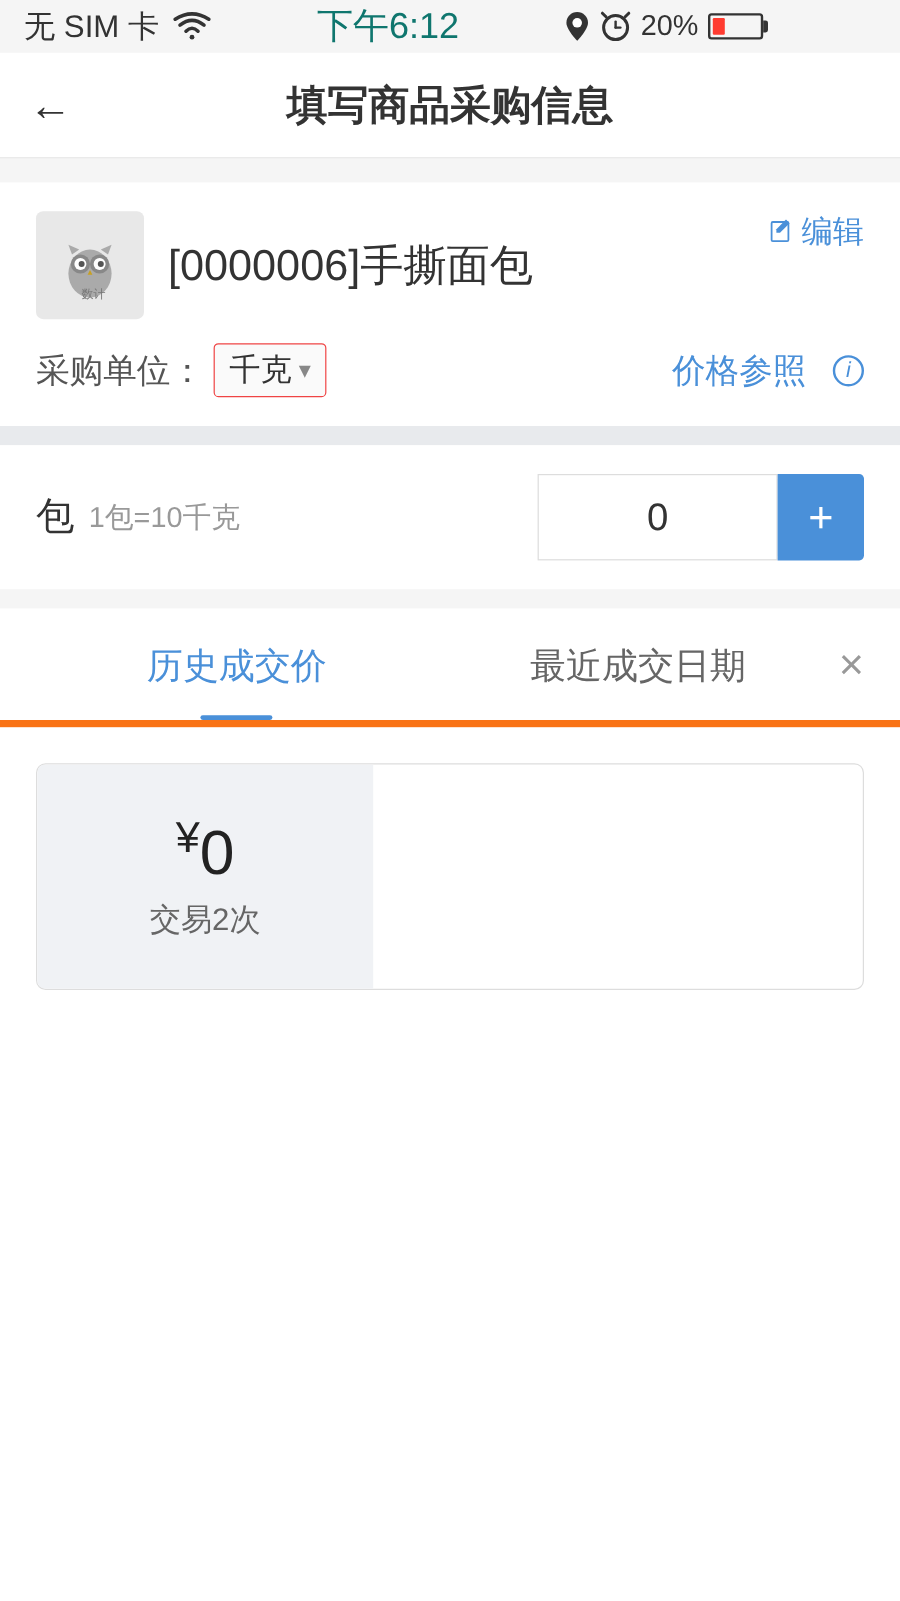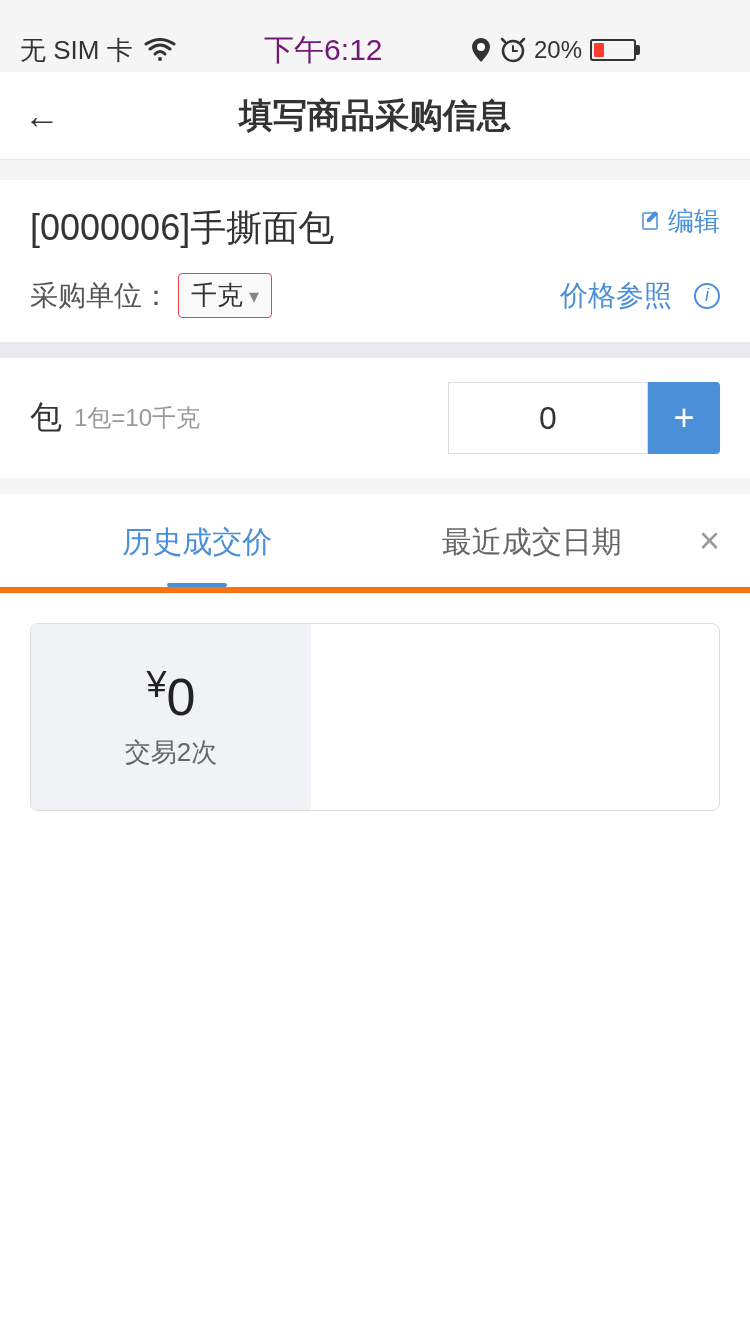--- a/index.html
+++ b/index.html
@@ -15,33 +15,32 @@
     
     .status-bar {
       width: 656px;
       height: 44px;
       background: #f5f5f5;
       display: flex;
       align-items: center;
       justify-content: space-between;
       padding: 0 20px;
       font-size: 28px;
-      margin-top: 28px;
     }
     .status-left {
       display: flex;
       align-items: center;
       gap: 10px;
       font-size: 26px;
       color: #333;
     }
     .status-center {
       font-size: 30px;
       font-weight: 500;
-      color: #701a75;
+      color: #0f766e;
     }
     .status-right {
       display: flex;
       align-items: center;
       gap: 8px;
       font-size: 24px;
       color: #333;
     }
     .battery-icon {
       width: 46px;
@@ -375,20 +374,38 @@
 </div>
 
 <div class="nav-bar">
   <div class="nav-back">←</div>
   <div class="nav-title">填写商品采购信息</div>
 </div>
 
 <div class="product-card">
   <div class="product-header">
     <div class="product-left">
+      <div class="product-image">
+        <svg width="70" height="70" viewBox="0 0 70 70">
+
+          <ellipse cx="35" cy="42" rx="18" ry="20" fill="#aaa"></ellipse>
+          <ellipse cx="27" cy="34" rx="8" ry="8" fill="#888"></ellipse>
+          <ellipse cx="43" cy="34" rx="8" ry="8" fill="#888"></ellipse>
+          <circle cx="27" cy="34" r="5" fill="#fff"></circle>
+          <circle cx="43" cy="34" r="5" fill="#fff"></circle>
+          <circle cx="28" cy="34" r="2.5" fill="#555"></circle>
+          <circle cx="44" cy="34" r="2.5" fill="#555"></circle>
+          <polygon points="35,39 33,43 37,43" fill="#c8a020"></polygon>
+
+          <polygon points="20,26 17,18 26,22" fill="#aaa"></polygon>
+          <polygon points="50,26 53,18 44,22" fill="#aaa"></polygon>
+
+          <text x="28" y="62" font-size="10" fill="#777" font-family="sans-serif">数计</text>
+        </svg>
+      </div>
       <div class="product-name">[0000006]手撕面包</div>
     </div>
     <div class="edit-btn">
       <svg width="24" height="24" viewBox="0 0 24 24">
         <rect x="3" y="3" width="14" height="16" rx="1" stroke="#4a90d9" stroke-width="1.5" fill="none"></rect>
         <path d="M15 1 L18 4 L10 12 L7 12 L7 9 Z" fill="#4a90d9"></path>
       </svg>
       <span>编辑</span>
     </div>
   </div>

